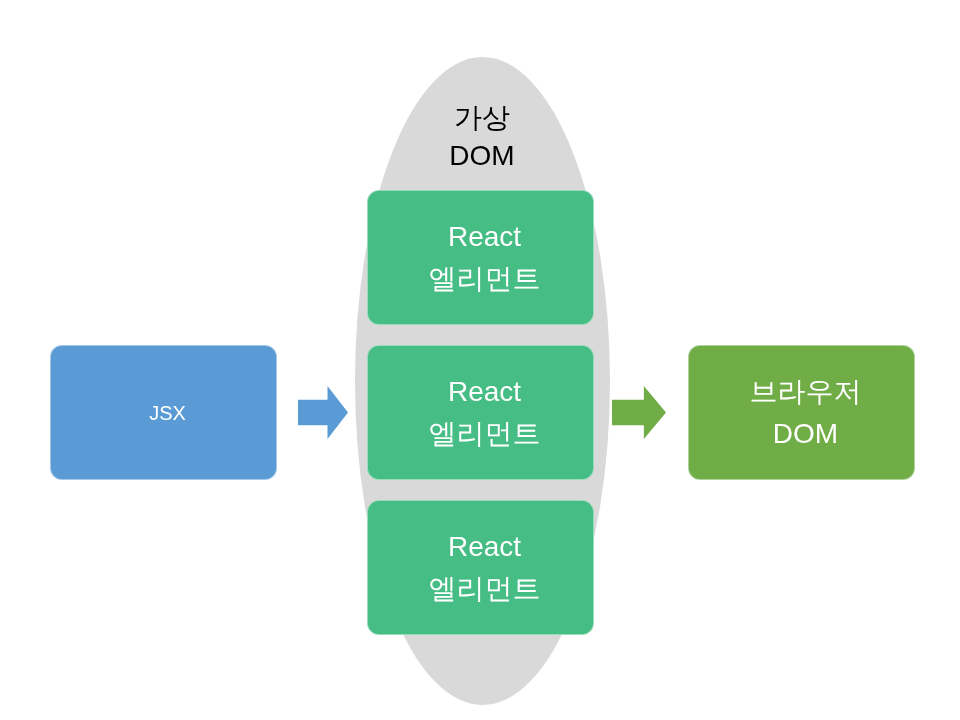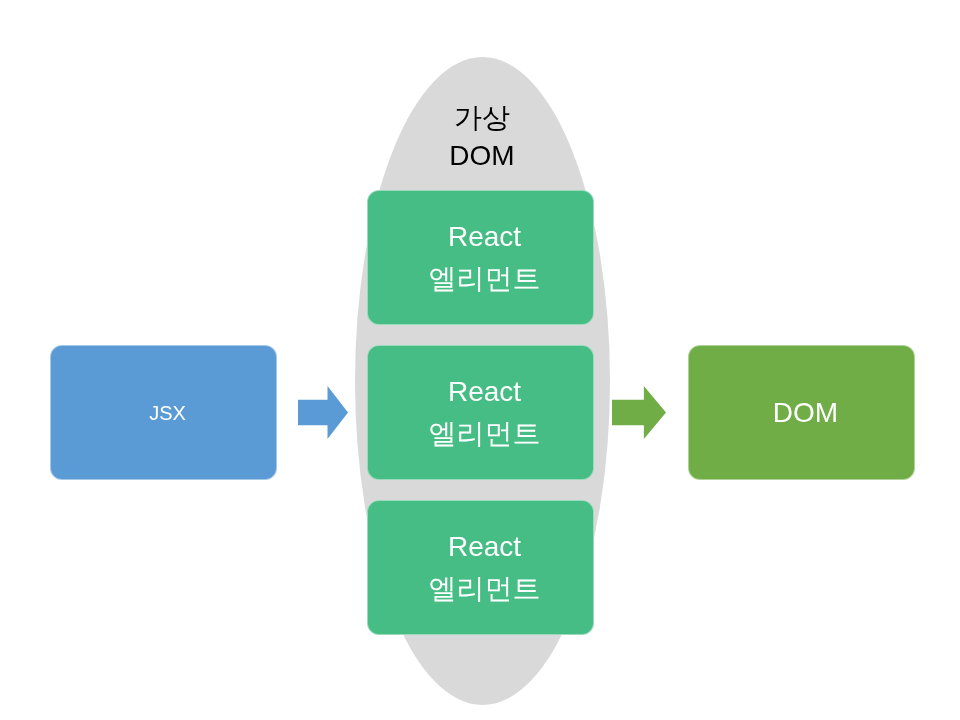--- a/index.html
+++ b/index.html
@@ -122,16 +122,17 @@
   </div>
 
   <div class="box react-box react-box-3">
     <span class="line">React</span>
     <span class="line">엘리먼트</span>
   </div>
 
   <div class="arrow arrow-green"></div>
 
   <div class="box browser-box">
+    <span class="line">브라우저</span>
     <span class="line">DOM</span>
   </div>
 
 </div>
 
 </body></html>

